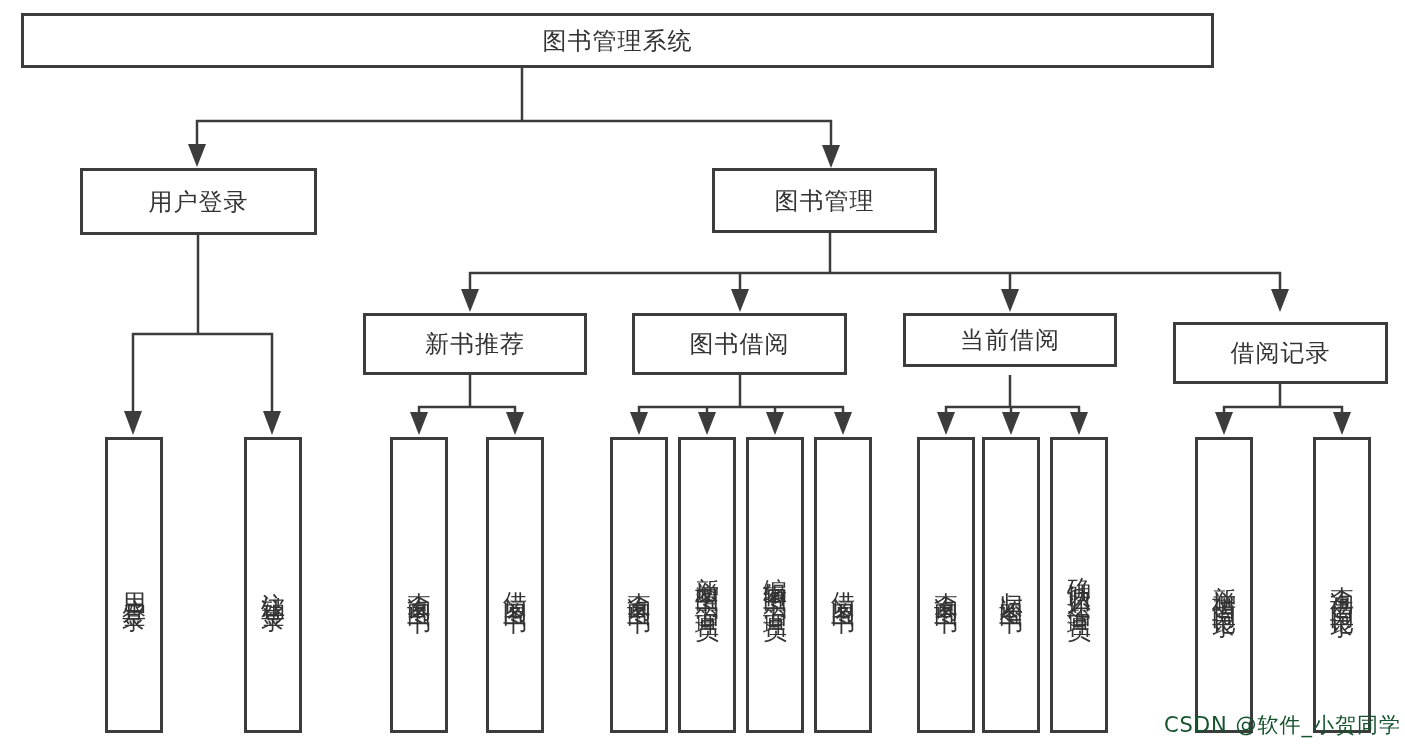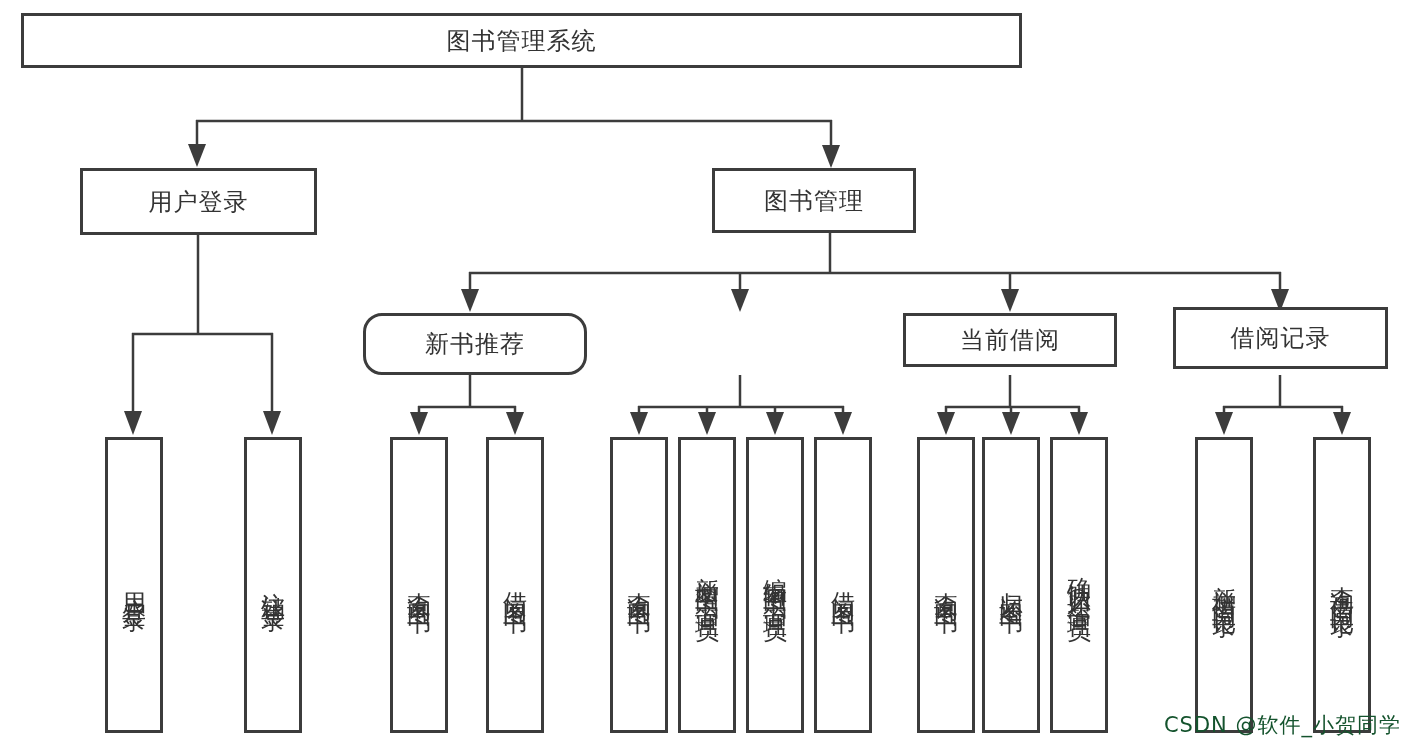--- a/index.html
+++ b/index.html
@@ -22,27 +22,27 @@
     box-sizing: border-box;
     border: 3px solid #3c3c3c;
     background: #ffffff;
     display: flex;
     align-items: center;
     justify-content: center;
     color: #333333;
     z-index: 1;
   }
   .h-node { font-size: 24px; letter-spacing: 1px; }
-  .root-node   { left: 21px;  top: 13px;  width: 1001px; height: 55px; }
+  .root-node   { left: 21px;  top: 13px;  width: 1193px; height: 55px; }
   .n-userlogin { left: 80px;  top: 168px; width: 237px; height: 67px; }
-  .n-bookmgmt  { left: 712px; top: 168px; width: 204px; height: 65px; align-items: center; }
-  .n-newbook   { left: 363px; top: 313px; width: 224px; height: 62px; border-radius: 19px; }
+  .n-bookmgmt  { left: 712px; top: 168px; width: 225px; height: 65px; align-items: center; }
+  .n-newbook   { left: 363px; top: 313px; width: 224px; height: 62px; }
   .n-borrow    { left: 632px; top: 313px; width: 215px; height: 62px; }
   .n-current   { left: 903px; top: 313px; width: 214px; height: 54px; }
-  .n-records   { left: 1173px;top: 307px; width: 215px; height: 62px; }
+  .n-records   { left: 1173px;top: 322px; width: 215px; height: 62px; }
   .leaf {
     top: 437px;
     width: 58px;
     height: 296px;
     border-width: 3px;
   }
   .leaf span {
     writing-mode: vertical-rl;
     text-orientation: mixed;
     font-size: 24px;
@@ -142,20 +142,23 @@
   <div class="node h-node n-userlogin">
     <span>用户登录</span>
   </div>
   <div class="node h-node n-bookmgmt">
     <span>图书管理</span>
   </div>
 
   <div class="node h-node n-newbook">
     <span>新书推荐</span>
   </div>
+  <div class="node h-node n-borrow">
+    <span>图书借阅</span>
+  </div>
   <div class="node h-node n-current">
     <span>当前借阅</span>
   </div>
   <div class="node h-node n-records">
     <span>借阅记录</span>
   </div>
 
   <div class="node leaf" style="left:105px">
     <span>用户登录</span>
   </div>

